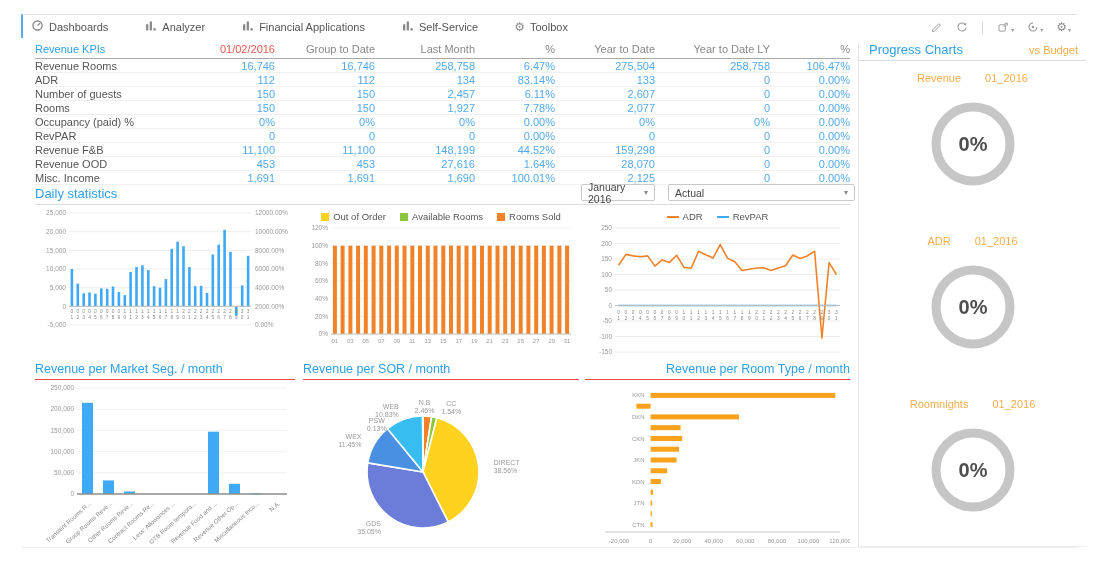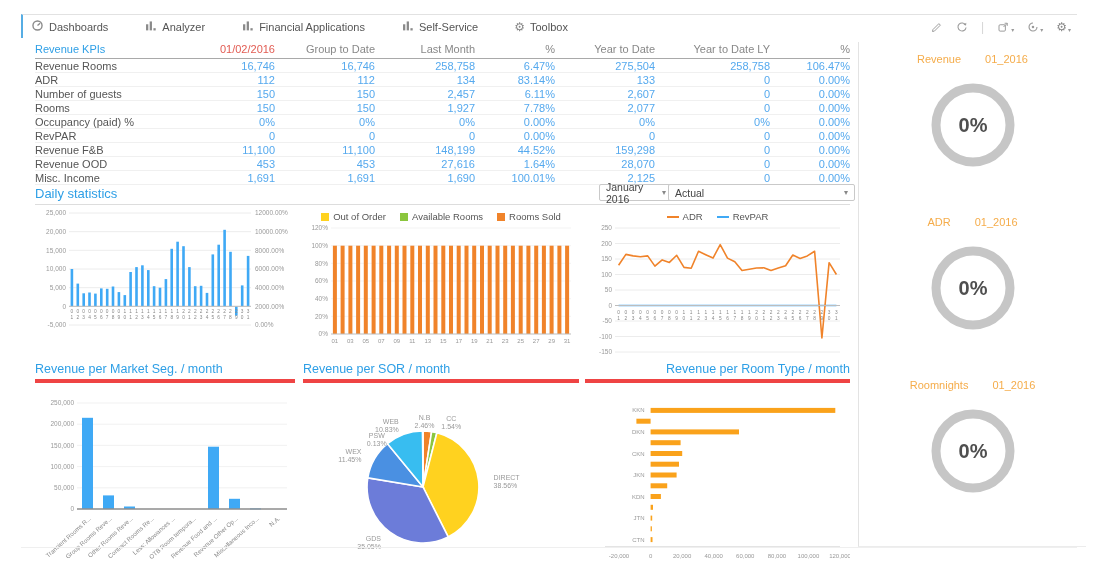--- a/index.html
+++ b/index.html
@@ -26,39 +26,39 @@
   table.kpi .lab{color:#555;}
   table.kpi thead tr{border-bottom:1px solid #A9A9A9;}
   table.kpi tbody tr{border-bottom:1px solid #F0F0F0;}
 
   
   .daily-head{position:absolute;left:35px;top:184px;width:815px;height:21px;border-bottom:1px solid #DDD;box-sizing:border-box;}
   .sec-title{font-size:13px;}
   .dd{position:absolute;top:0;height:17px;border:1px solid #C9C9C9;border-radius:2px;background:#fff;
       font-size:10.5px;color:#444;display:flex;align-items:center;justify-content:space-between;padding:0 6px;box-sizing:border-box;}
   .dd .caret{color:#888;font-size:8px;margin-left:6px;}
-  .dd-month{left:546px;width:74px;margin-left:18px;}
+  .dd-month{left:546px;width:74px;}
   .dd-scen{left:633px;width:187px;}
 
   .charts-row{position:absolute;left:35px;top:209px;width:815px;display:flex;}
   .chartbox{}
   .cb1{width:260px;margin-right:8px;}
   .cb2{width:276px;margin-right:6px;}
   .cb3{width:265px;}
   .legend{height:15px;display:flex;justify-content:center;align-items:center;gap:14px;font-size:9.5px;color:#555;}
   .leg-item{display:inline-flex;align-items:center;}
   .leg-sq{width:8px;height:8px;display:inline-block;margin-right:4px;}
   .leg-line{width:12px;height:2px;display:inline-block;margin-right:4px;}
 
   
   .bottom-row{position:absolute;left:35px;top:362px;width:815px;display:flex;}
   .bc1{width:260px;margin-right:8px;}
   .bc2{width:276px;margin-right:6px;}
   .bc3{width:265px;}
-  .btitle{font-size:12.5px;border-bottom:4px solid #ef4444;padding-bottom:3px;margin-bottom:14px;}
+  .btitle{font-size:12.5px;border-bottom:1px solid #ef4444;padding-bottom:3px;margin-bottom:2px;}
 
   
   .right-panel{position:absolute;left:858px;top:42px;width:228px;height:505px;border-left:1px solid #E3E3E3;
                border-bottom:1px solid #ECECEC;box-sizing:border-box;}
   .rp-head{display:flex;justify-content:space-between;align-items:baseline;padding:0 8px 3px 10px;border-bottom:1px solid #DDD;}
   .vs{font-size:11px;}
   .gauge{height:152px;text-align:center;padding-top:11px;}
   .gtitle{font-size:11px;display:flex;justify-content:center;gap:24px;}
   .gauge svg{margin-top:14px;}
 
@@ -670,20 +670,24 @@
             <text class="tkx" x="128.7" y="161" text-anchor="middle">40,000</text>
             <text class="tkx" x="160.3" y="161" text-anchor="middle">60,000</text>
             <text class="tkx" x="191.9" y="161" text-anchor="middle">80,000</text>
             <text class="tkx" x="223.4" y="161" text-anchor="middle">100,000</text>
             <text class="tkx" x="255.0" y="161" text-anchor="middle">120,000</text>
           </svg></div>
     </div>
   </div>
 
   <div class="right-panel">
+    <div class="rp-head">
+      <span class="sec-title" style="color: rgb(46, 159, 230);">Progress Charts</span>
+      <span class="vs" style="color: rgb(245, 172, 74);">vs Budget</span>
+    </div>
     <div id="gauges">
         <div class="gauge"><div class="gtitle" style="color:#F5AC4A">
             <span>Revenue</span>
             <span>01_2016</span>
           </div><svg width="92" height="92">
             <circle cx="46" cy="46" r="37" fill="none" stroke="#C6C6C6" stroke-width="9"></circle>
             <text class="gv" x="46" y="53" text-anchor="middle">0%</text>
           </svg></div>
         <div class="gauge"><div class="gtitle" style="color:#F5AC4A">
             <span>ADR</span>

